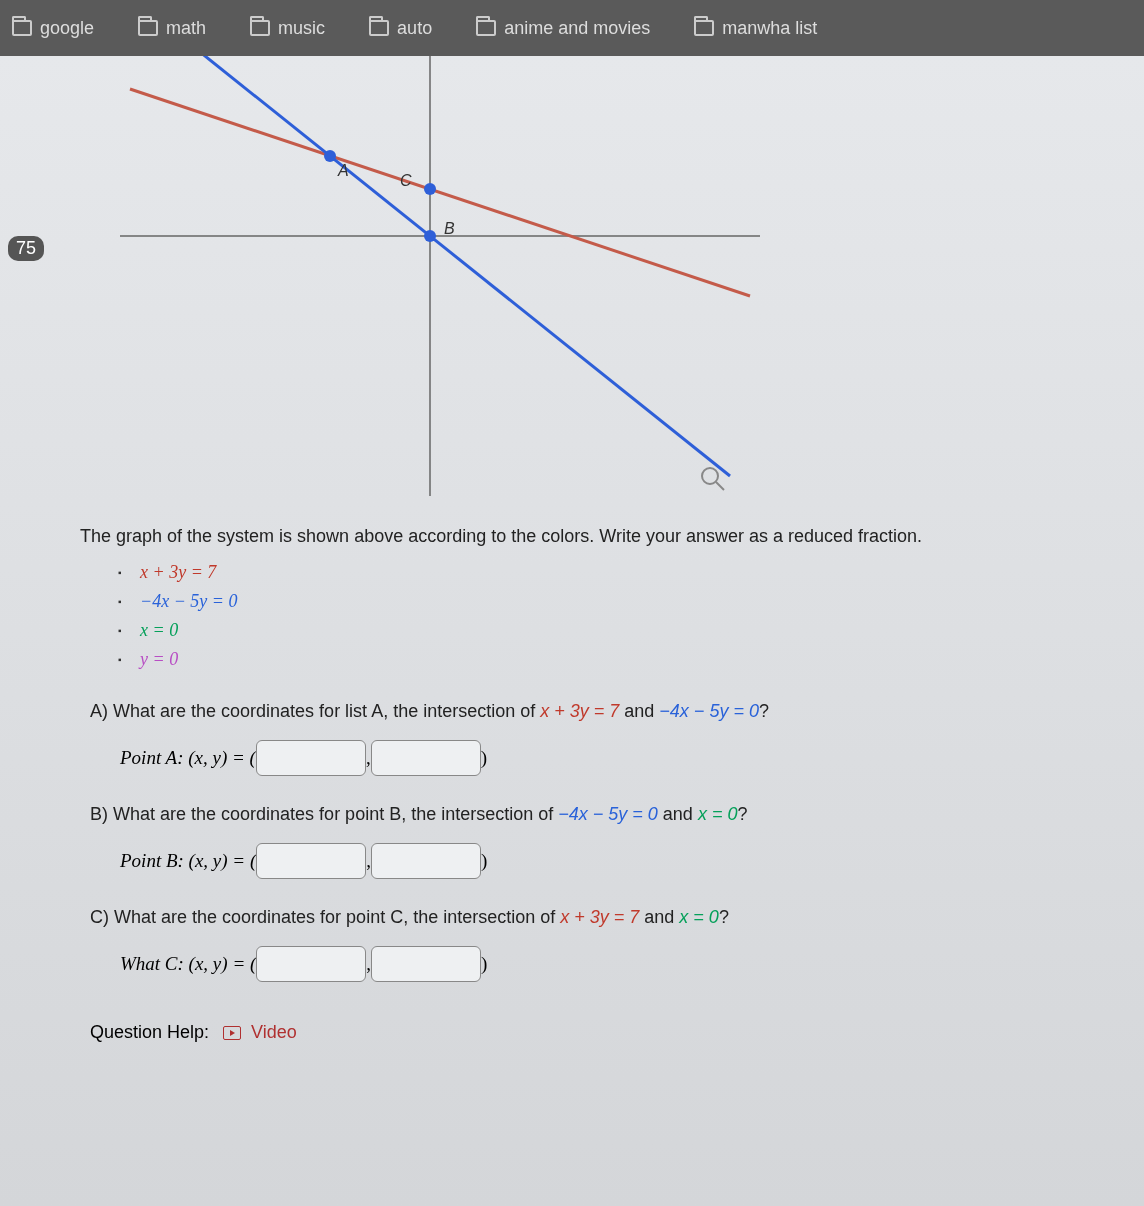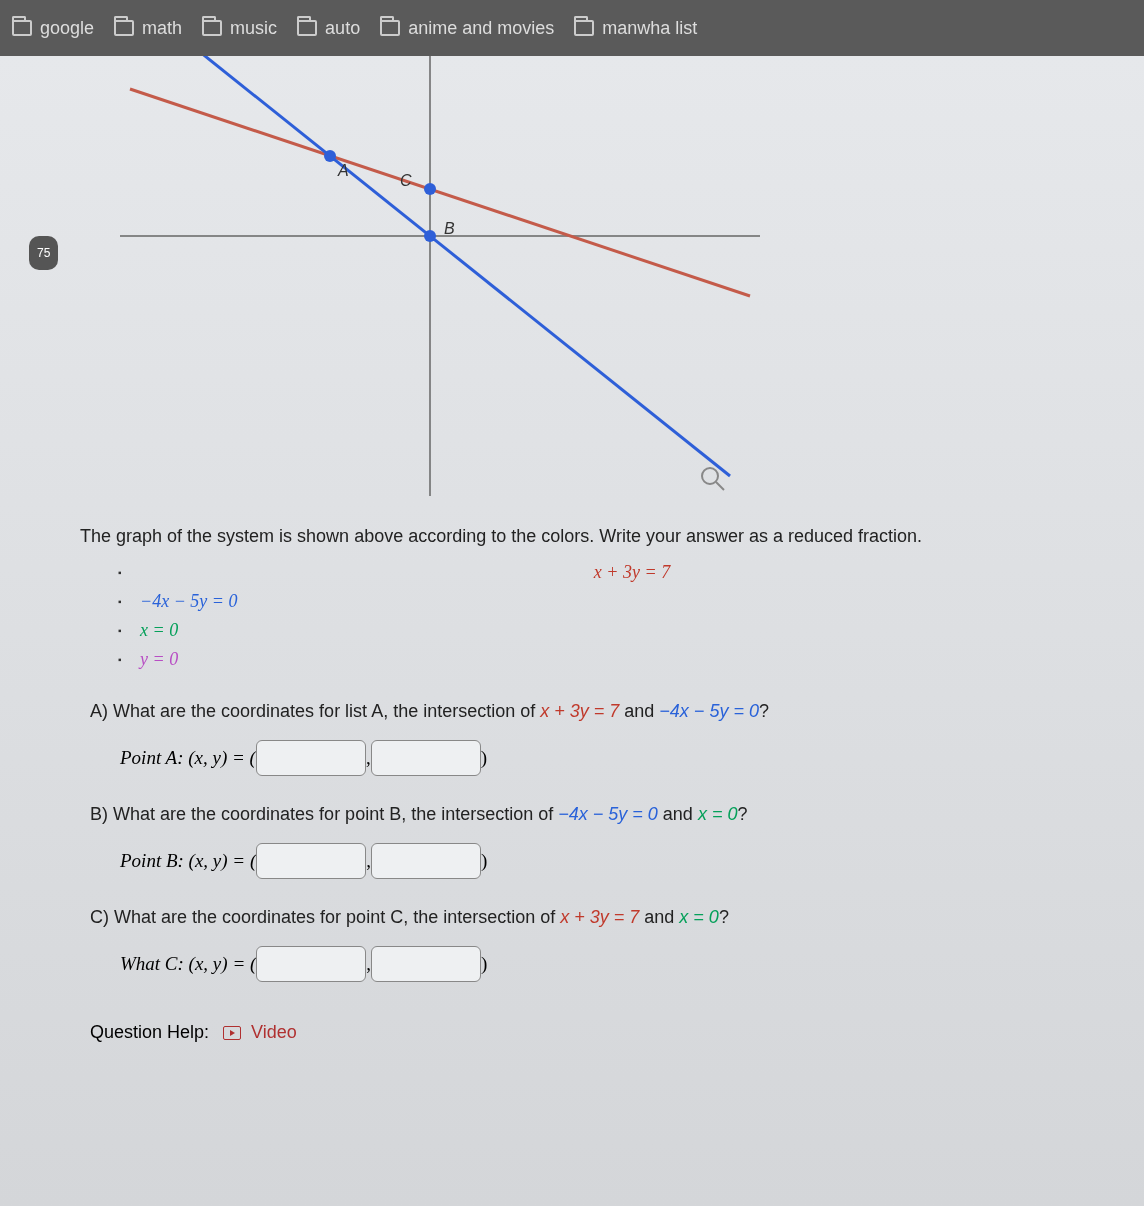--- a/index.html
+++ b/index.html
@@ -9,21 +9,21 @@
     background: #d8dadd;
     font-family: Arial, sans-serif;
     overflow: hidden;
   }
   .bookmarks-bar {
     background: #5a5a5a;
     height: 56px;
     display: flex;
     align-items: center;
     padding: 0 12px;
-    gap: 20px;
+    gap: 44px;
   }
   .bookmark {
     display: flex;
     align-items: center;
     gap: 8px;
     color: #ddd;
     font-size: 18px;
     cursor: pointer;
   }
   .folder-icon {
@@ -49,24 +49,23 @@
     background: linear-gradient(180deg, #e6e8eb 0%, #d4d6d9 100%);
     min-height: 1150px;
     position: relative;
   }
   .question-badge {
     position: absolute;
     left: 8px;
     top: 180px;
     background: #555;
     color: #fff;
-    font-size: 12px;
-    padding: 10px 8px;
+    font-size: 18px;
+    padding: 2px 8px;
     border-radius: 10px;
-    margin-left: 21px;
   }
   .graph-area {
     width: 680px;
     height: 450px;
     margin-left: 80px;
     position: relative;
   }
   .graph-area svg {
     width: 100%;
     height: 100%;
@@ -84,21 +83,21 @@
   }
   .equations li { list-style: none; position: relative; margin-bottom: 2px; }
   .equations li::before {
     content: '▪';
     position: absolute;
     left: -22px;
     color: #333;
     font-size: 10px;
     top: 6px;
   }
-  .eq-red { color: #c0392b; text-align: center; }
+  .eq-red { color: #c0392b; }
   .eq-blue { color: #2962d9; }
   .eq-green { color: #05a05a; }
   .eq-purple { color: #b84ec4; font-family: Liberation Serif, serif; }
   .question-part {
     margin: 28px 60px 0 70px;
     font-size: 18px;
     color: #222;
   }
   .point-row {
     margin: 18px 0 0 100px;

